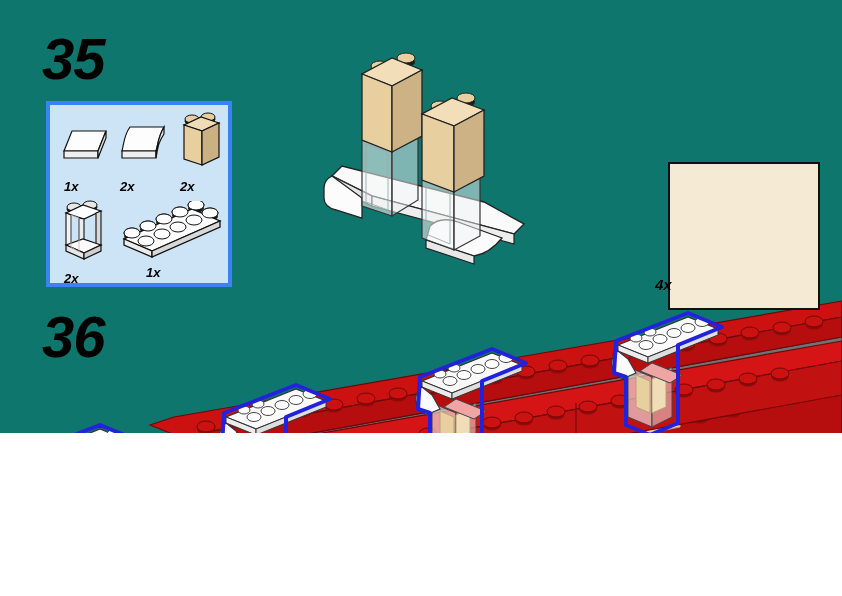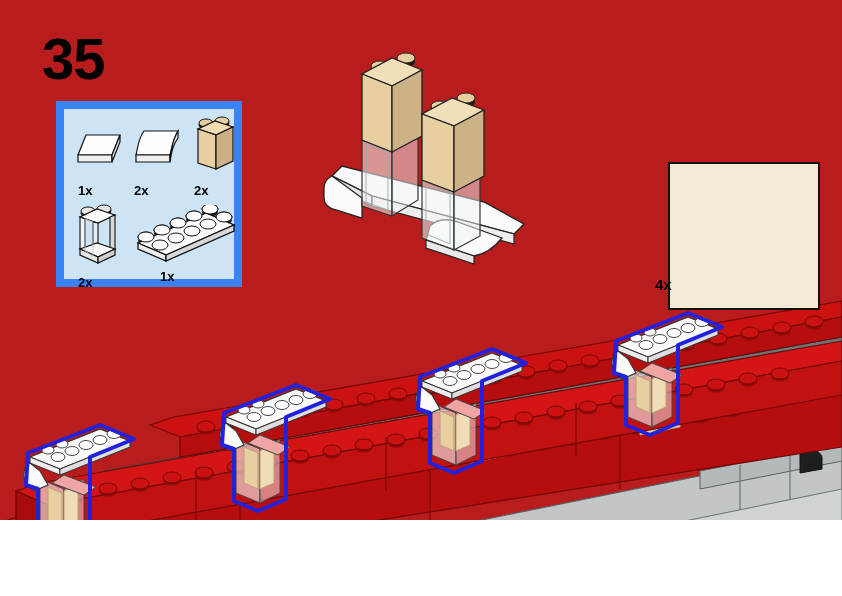--- a/index.html
+++ b/index.html
@@ -3,49 +3,50 @@
 <meta charset="utf-8">
 <style>
   html, body {
     margin: 0;
     padding: 0;
     background: #ffffff;
   }
   #page {
     position: relative;
     width: 842px;
-    height: 520px;
-    background: #b91c1c;
+    height: 433px;
+    background: #0f766e;
     overflow: hidden;
     font-family: "Liberation Sans", sans-serif;
+    font-style: italic;
   }
 
   
   .step-number {
     position: absolute;
     font-family: "Liberation Sans", sans-serif;
     font-weight: bold;
     font-size: 58px;
     line-height: 58px;
     color: #000000;
     letter-spacing: -1px;
     z-index: 6;
   }
   #step-35-number { left: 42px; top: 30px; }
   #step-36-number { left: 42px; top: 308px; }
 
   
   #parts-callout {
     position: absolute;
-    left: 56px;
+    left: 46px;
     top: 101px;
     width: 186px;
     height: 186px;
     background: #cce4f5;
-    border: 8px solid #3b82f6;
+    border: 4px solid #3b82f6;
     box-sizing: border-box;
     z-index: 5;
   }
   .part-cell {
     position: absolute;
     text-align: center;
   }
   .part-count {
     position: absolute;
     font-family: "Liberation Sans", sans-serif;
@@ -283,20 +284,21 @@
         <ellipse cx="84" cy="7" rx="6" ry="3.5" fill="#e8cfa0" stroke="#222" stroke-width="0.9"></ellipse>
       <ellipse cx="100" cy="5" rx="6" ry="3.5" fill="#1b1b1b"></ellipse>
         <ellipse cx="100" cy="2" rx="6" ry="3.5" fill="#e8cfa0" stroke="#222" stroke-width="0.9"></ellipse>
       <polygon points="74,12 94,20 112,11 92,3" fill="#f2dfba" stroke="#222" stroke-width="1.1"></polygon>
       <polygon points="74,12 94,20 94,52 74,44" fill="#e8cfa0" stroke="#222" stroke-width="1.1"></polygon>
       <polygon points="94,20 112,11 112,44 94,52" fill="#cdb286" stroke="#222" stroke-width="1.1"></polygon>
     </svg>
   </div>
   <div id="inset-multiplier">4x</div>
 
+  <div id="step-36-number" class="step-number">36</div>
 
   <div id="main-model-illustration" class="illus">
     <svg width="842" height="300" viewBox="0 0 842 300">
       <defs>
         <g id="studRowRed">
           <ellipse cx="0" cy="0" rx="9" ry="5.5" fill="#8e0b0b"></ellipse>
           <ellipse cx="0" cy="-2.5" rx="9" ry="5.5" fill="#cc1111" stroke="#6e0808" stroke-width="1"></ellipse>
         </g>
       </defs>
 

